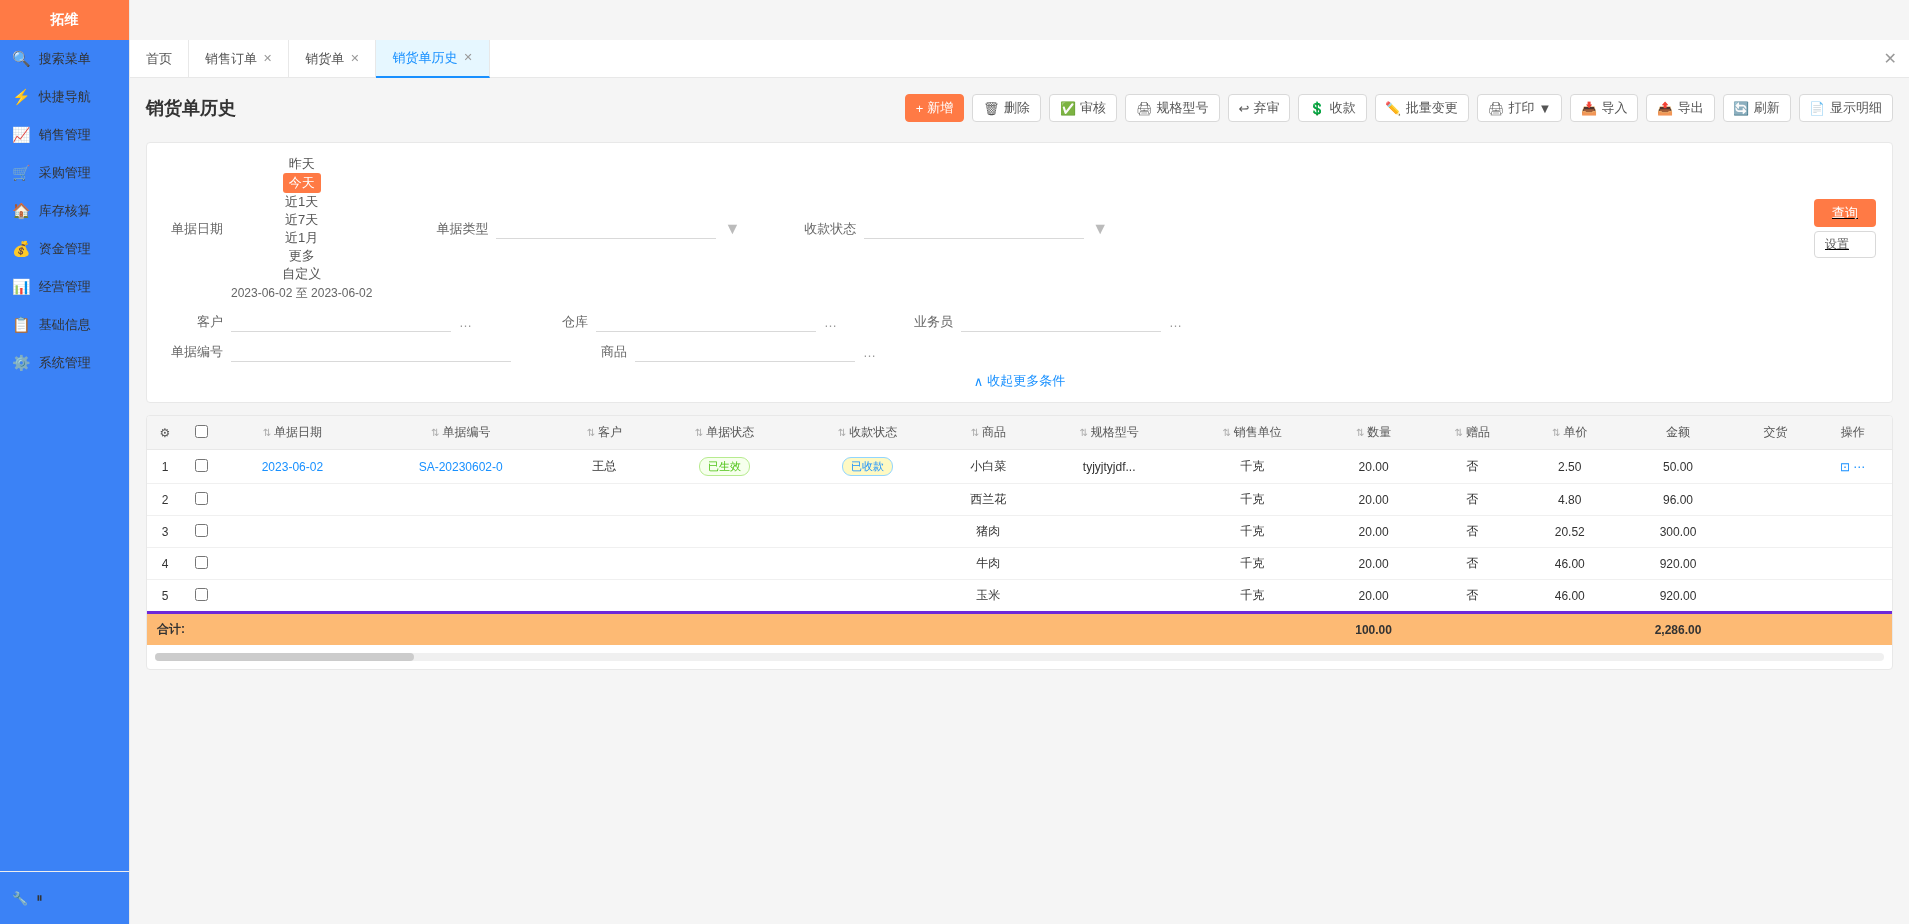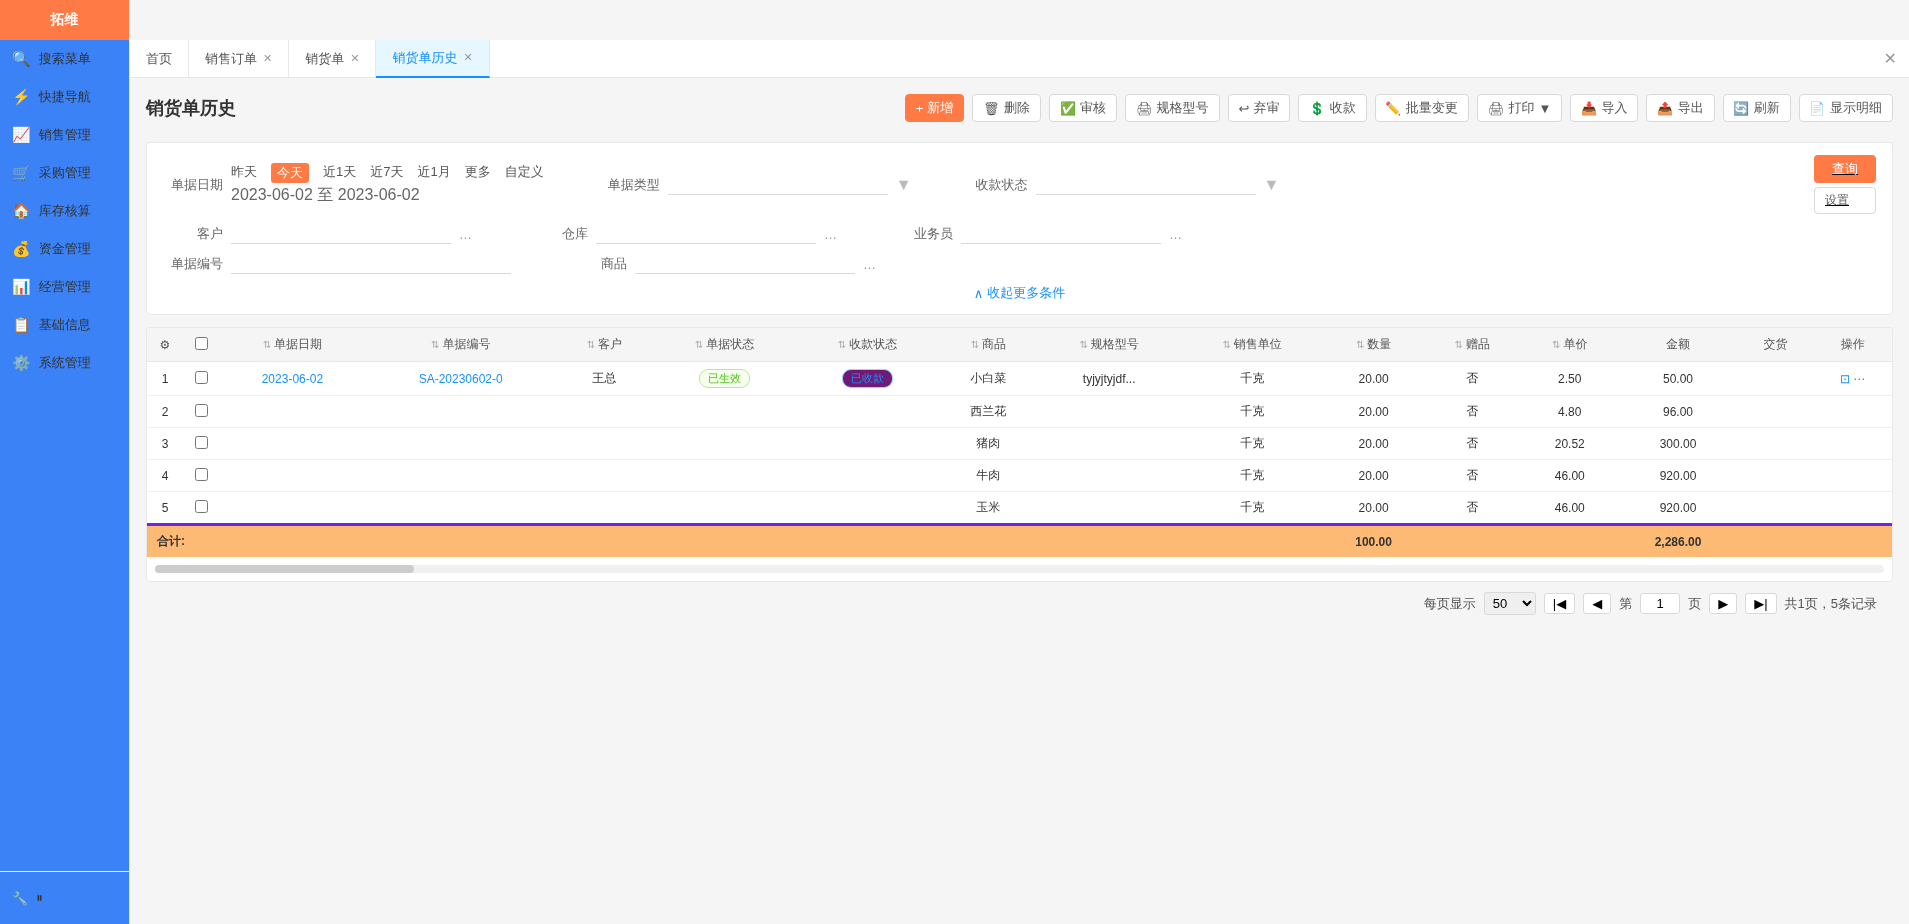--- a/index.html
+++ b/index.html
@@ -155,31 +155,33 @@
       border: none;
       border-bottom: 1px solid #d9d9d9;
       outline: none;
       padding: 2px 4px;
       width: 200px;
       font-size: 13px;
       background: transparent;
     }
     .date-shortcuts {
       display: flex;
-      gap: 14px;
+      align-items: center;
+      gap: 0;
       font-size: 12px;
+      flex-direction: column;
     }
     .date-shortcut { cursor: pointer; color: #555; }
     .date-shortcut.active {
       background: #ff7a45;
       color: #fff;
       border-radius: 3px;
       padding: 1px 6px;
     }
-    .date-range { font-size: 16px; color: #666; margin-top: 2px; }
+    .date-range { font-size: 12px; color: #666; margin-top: 2px; }
     .filter-dots { color: #999; cursor: pointer; }
     .collapse-btn {
       display: flex;
       align-items: center;
       gap: 4px;
       cursor: pointer;
       color: #1890ff;
       font-size: 12px;
       margin: 0 auto;
     }
@@ -218,21 +220,21 @@
     tr:last-child td { border-bottom: none; }
     .th-sort { cursor: pointer; }
     .th-sort::before { content: "⇅"; font-size: 10px; color: #aaa; margin-right: 3px; }
     .badge {
       display: inline-block;
       padding: 1px 8px;
       border-radius: 9px;
       font-size: 11px;
     }
     .badge-green { background: #f6ffed; color: #52c41a; border: 1px solid #b7eb8f; }
-    .badge-blue { background: #701a75; color: #1890ff; border: 1px solid #91d5ff; }
+    .badge-blue { background: #fef9c3; color: #1890ff; border: 1px solid #91d5ff; }
     .action-link { color: #1890ff; cursor: pointer; font-size: 12px; }
 
     
     .summary-row {
       background: #fdba74;
       border-top: 3px solid #6d28d9;
     }
     .summary-row td { font-weight: bold; }
 
     
@@ -635,31 +637,15 @@
         </tfoot>
       </table>
 
       <div style="padding: 4px 8px;">
         <div class="scrollbar-track">
           <div class="scrollbar-thumb"></div>
         </div>
       </div>
     </div>
 
-    <div class="pagination">
-      <span>每页显示</span>
-      <select class="page-select">
-        <option>50</option>
-        <option>100</option>
-        <option>200</option>
-      </select>
-      <button class="page-btn">|◀</button>
-      <button class="page-btn">◀</button>
-      <span>第</span>
-      <input class="page-input" value="1" style="">
-      <span>页</span>
-      <button class="page-btn">▶</button>
-      <button class="page-btn">▶|</button>
-      <span>共1页，5条记录</span>
-    </div>
 
   </div>
 </div>
 
 </body></html>

